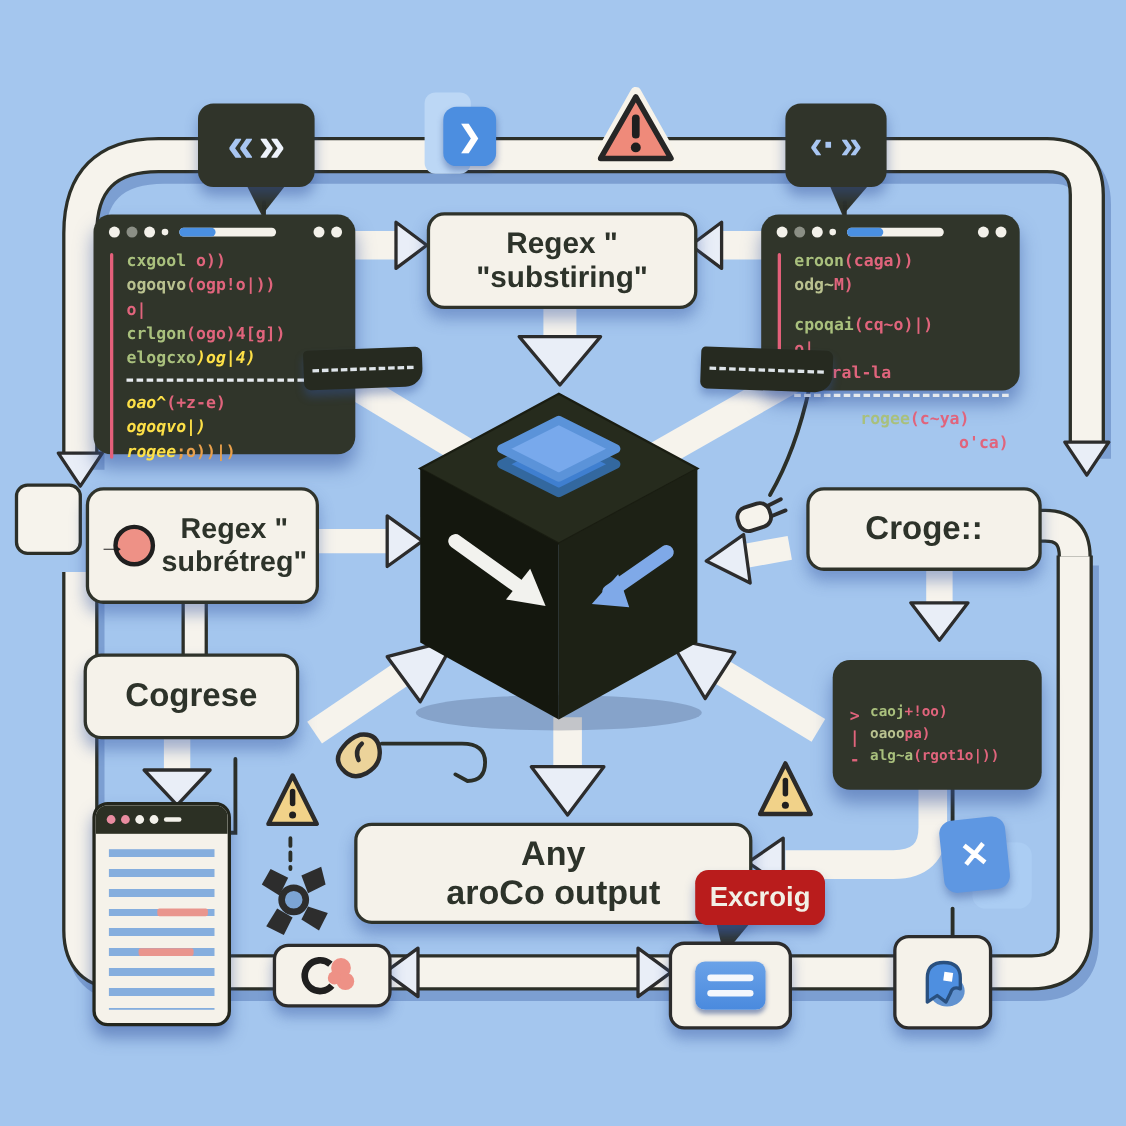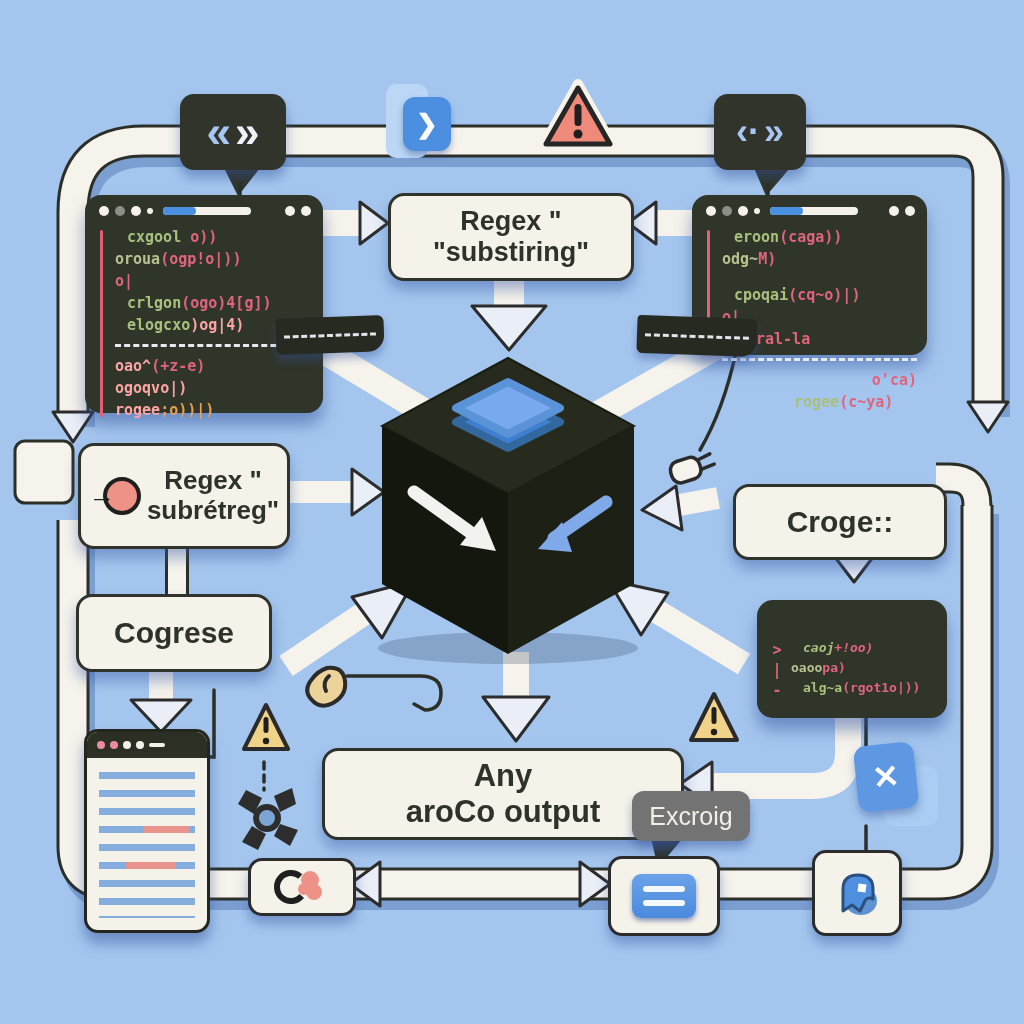--- a/index.html
+++ b/index.html
@@ -19,35 +19,35 @@
   .dot{width:10px;height:10px;border-radius:50%;background:#f3f1ea;flex:none;}
   .dot.sm{width:6px;height:6px;}
   .dot.gray{background:#8b8f85;}
   .dot.pink{background:#e98ca0;}
   .pbar{height:8px;width:88px;border-radius:4px;background:#f3f1ea;position:relative;margin-left:4px;}
   .pbar::before{content:"";position:absolute;left:0;top:0;bottom:0;width:38%;background:#4a90e2;border-radius:4px;}
   .tspacer{flex:1;}
   .codebody{position:relative;padding:4px 10px 10px 30px;}
   .gutter{position:absolute;left:15px;top:8px;bottom:14px;width:3px;background:#e3607a;border-radius:2px;}
   .cl{font-family:"DejaVu Sans Mono",monospace;font-size:15px;font-weight:bold;line-height:22px;white-space:pre;}
-  .cg{color:#a9c07d;margin-left:12px;} .co{color:#b9c18f;} .cp{color:#e0647c;} .cw{color:#fca5a5;} .cor{color:#e8a04c;}
+  .cg{color:#a9c07d;} .co{color:#b9c18f;} .cp{color:#e0647c;} .cw{color:#fde047;font-style:italic;} .cor{color:#e8a04c;}
   .chip{display:inline-block;width:26px;height:8px;border-radius:3px;background:#4a90e2;margin-right:8px;}
   .dashline{border-top:3px dashed #e6eaee;margin:8px 0;}
   .blank{height:14px;}
   
   .flap{position:absolute;z-index:2;background:#262a20;border-radius:4px 6px 16px 6px;
         box-shadow:0 6px 8px rgba(50,82,155,.4);display:flex;align-items:center;padding:0 8px;}
   .flapdash{width:100%;border-top:3px dashed #dfe5ea;}
   
   .bubble{position:absolute;z-index:2;background:#30342a;border-radius:14px;
           box-shadow:0 8px 12px rgba(50,82,155,.45);display:flex;align-items:center;justify-content:center;
           gap:4px;font-weight:bold;}
   .bub-blue{color:#a9c6f2;} .bub-white{color:#eef3fb;}
-  .darktag{position:absolute;z-index:3;background:#737373;color:#f2f0e6;border-radius:12px;
-           display:flex;align-items:center;justify-content:center;font-weight:normal;
+  .darktag{position:absolute;z-index:3;background:#b91c1c;color:#f2f0e6;border-radius:12px;
+           display:flex;align-items:center;justify-content:center;font-weight:bold;
            box-shadow:0 7px 10px rgba(50,82,155,.45);}
   
   .railsq{position:absolute;z-index:2;background:#f5f2ea;border:3px solid #2c2c2c;border-radius:14px;
           box-shadow:0 8px 12px rgba(58,92,165,.45);display:flex;align-items:center;justify-content:center;}
   .eqinner{width:64px;height:44px;border-radius:9px;background:linear-gradient(180deg,#6aa2e8,#4a8ade);
            position:relative;box-shadow:0 3px 4px rgba(40,70,140,.5);}
   .eqinner::before,.eqinner::after{content:"";position:absolute;left:11px;right:11px;height:6px;
            background:#f4f7fc;border-radius:3px;}
   .eqinner::before{top:12px;} .eqinner::after{top:26px;}
   .xback{position:absolute;z-index:2;background:#abcdf3;border-radius:12px;}
@@ -223,21 +223,21 @@
       <span class="dot"></span>
       <span class="dot sm"></span>
       <span class="pbar"></span>
       <span class="tspacer"></span>
       <span class="dot"></span>
       <span class="dot"></span>
     </div>
     <div class="codebody">
       <div class="gutter"></div>
       <div class="cl"><span class="cg">cxgool</span><span class="cp"> o))</span></div>
-      <div class="cl"><span class="co">oroua</span><span class="cp">(ogp!o|))</span></div>
+      <div class="cl"><span class="co">ogoqvo</span><span class="cp">(ogp!o|))</span></div>
       <div class="cl"><span class="cp">o|</span></div>
       <div class="cl"><span class="cg">crlgon</span><span class="cp">(ogo)4[g])</span></div>
       <div class="cl"><span class="cg">elogcxo</span><span class="cw">)og|4)</span></div>
       <div class="dashline"></div>
       <div class="cl"><span class="cw">oao^</span><span class="cp">(+z-e)</span></div>
       <div class="cl"><span class="cw">ogoqvo|)</span></div>
       <div class="cl"><span class="cw">rogee</span><span class="cor">;o))|)</span></div>
     </div>
   </div>
   <div class="flap" style="left:276px;top:317px;width:92px;height:36px;transform:rotate(-2deg);">
@@ -257,22 +257,22 @@
     </div>
     <div class="codebody">
       <div class="gutter" style="bottom:auto;height:90px;"></div>
       <div class="cl"><span class="cg">eroon</span><span class="cp">(caga))</span></div>
       <div class="cl"><span class="co">odg~</span><span class="cp">M)</span></div>
       <div class="blank"></div>
       <div class="cl"><span class="cg">cpoqai</span><span class="cp">(cq~o)|)</span></div>
       <div class="cl"><span class="cp">o|</span></div>
       <div class="cl"><span class="chip"></span><span class="cp">ral-la</span></div>
       <div class="dashline"></div>
+      <div class="cl" style="padding-left:60px;"><span class="cg">rogee</span><span class="cp">(c~ya)</span></div>
       <div class="cl" style="text-align:right;"><span class="cp">o'ca)</span></div>
-      <div class="cl" style="padding-left:60px;"><span class="cg">rogee</span><span class="cp">(c~ya)</span></div>
     </div>
   </div>
   <div class="flap" style="left:637px;top:317px;width:104px;height:38px;transform:rotate(2deg);">
     <div class="flapdash"></div>
   </div>
 
   <div class="box" style="left:388px;top:193px;width:240px;height:82px;font-size:27px;">
     <div>Regex "</div>
     <div>"substiring"</div>
   </div>
@@ -287,38 +287,38 @@
       <span>subrétreg"</span>
     </span>
   </div>
 
   <div class="abs" style="left:165px;top:540px;width:18px;height:58px;background:#f6f3ec;border:3px solid #2c2f28;border-radius:6px;z-index:1;"></div>
 
   <div class="box" style="left:76px;top:594px;width:190px;height:72px;font-size:30px;">
     <div>Cogrese</div>
   </div>
 
-  <div class="box" style="left:733px;top:443px;width:208px;height:70px;font-size:30px;margin-top:41px;">
+  <div class="box" style="left:733px;top:443px;width:208px;height:70px;font-size:30px;">
     <div>Croge::</div>
   </div>
 
   <svg class="abs" style="left:820px;top:508px;z-index:1;" width="70" height="80" viewBox="0 0 70 80">
     <path d="M 34 0 L 34 42" stroke="#f6f3ec" stroke-width="24" fill="none"></path>
     <polygon points="8,40 60,40 34,74" fill="#e9eef7" stroke="#2c2c2c" stroke-width="3" stroke-linejoin="round"></polygon>
   </svg>
 
 
   <div class="codewin" style="left:757px;top:600px;width:190px;height:118px;z-index:2;">
     <div class="codebody" style="padding:38px 8px 8px 34px;">
       <div class="abs" style="left:10px;top:40px;width:20px;text-align:center;">
         <div class="cl" style="line-height:20px;"><span class="cp">&gt;</span></div>
         <div class="cl" style="line-height:20px;"><span class="cp">|</span></div>
         <div class="cl" style="line-height:20px;"><span class="cp">-</span></div>
       </div>
-      <div class="cl" style="font-size:13px;line-height:20px;font-style:italic;"><span class="cg">caoj</span><span class="cp">+!oo)</span></div>
+      <div class="cl" style="font-size:13px;line-height:20px;"><span class="cg">caoj</span><span class="cp">+!oo)</span></div>
       <div class="cl" style="font-size:13px;line-height:20px;"><span class="co">oaoo</span><span class="cp">pa)</span></div>
       <div class="cl" style="font-size:13px;line-height:20px;"><span class="cg">alg~a</span><span class="cp">(rgot1o|))</span></div>
     </div>
   </div>
 
   <div class="box" style="left:322px;top:748px;width:356px;height:86px;font-size:31px;">
     <div>Any</div>
     <div>aroCo output</div>
   </div>
 

